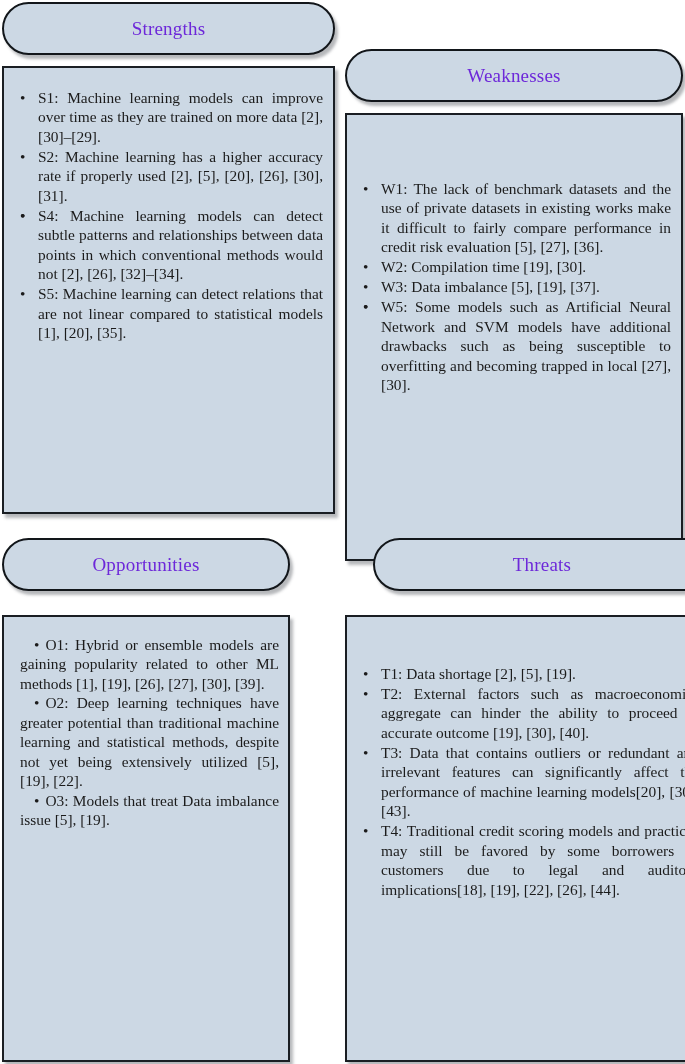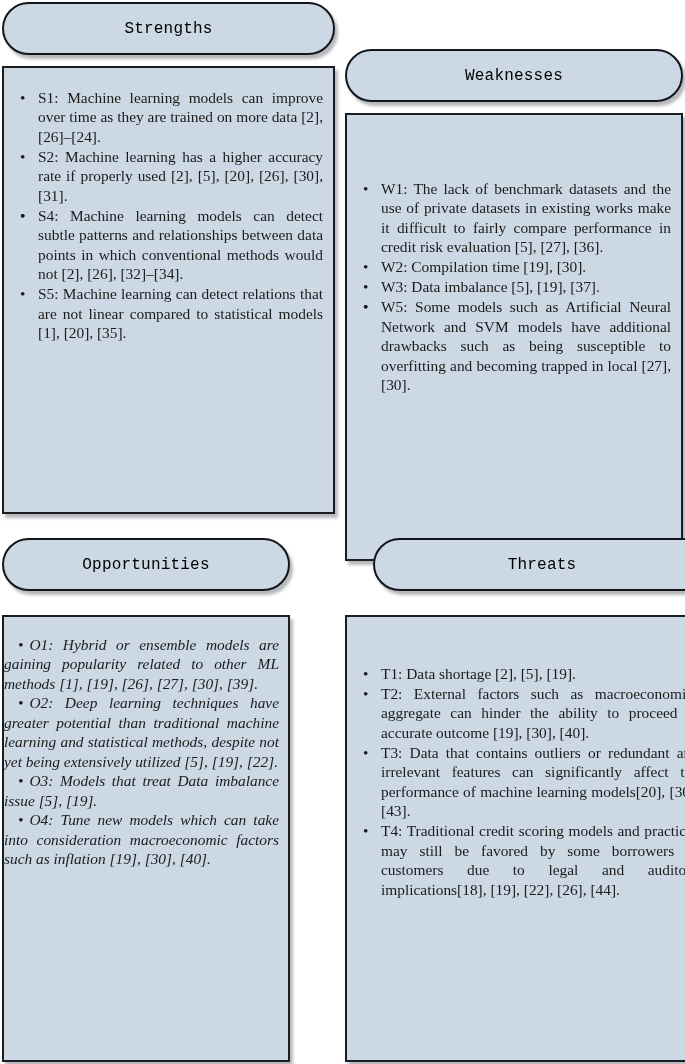--- a/index.html
+++ b/index.html
@@ -35,25 +35,24 @@
     box-sizing: border-box;
     background: #ccd8e4;
     border: 2px solid #12161a;
     border-radius: 28px;
     display: flex;
     align-items: center;
     justify-content: center;
     box-shadow: 3px 4px 3px rgba(80,85,92,0.42);
   }
   .panel-header-label {
-    font-size: 16px;
+    font-size: 19px;
     letter-spacing: 0.2px;
     line-height: 1;
-    color: #000000;
-    font-family: Liberation Mono, monospace;
+    color: #6d28d9;
   }
 
   
   .panel-body {
     position: absolute;
     left: 0;
     right: 0;
     bottom: 0;
     top: 64px;
     box-sizing: border-box;
@@ -84,21 +83,21 @@
   }
   .list-hanging .item .bullet {
     position: absolute;
     left: 4px;
     top: 0;
     font-size: 15.4px;
     line-height: 1.265;
   }
 
   
-  .list-flush { padding: 0 9px 0 0; font-style: italic; }
+  .list-flush { padding: 0 9px 0 16px; }
   .list-flush .item {
     font-size: 15.4px;
     line-height: 1.265;
     text-align: justify;
     text-justify: inter-word;
     text-indent: 14px;
     margin: 0;
   }
   .list-flush .item .bullet {
     font-size: 15.4px;
@@ -119,21 +118,21 @@
 <div class="swot">
 
   <div class="quad quad-strengths">
     <div class="panel-header">
       <span class="panel-header-label">Strengths</span>
     </div>
     <div class="panel-body">
       <div class="body-inner inner-strengths">
         <ul class="panel-list list-hanging">
           <li class="item">
-            <span class="bullet">•</span><span>S1: Machine learning models can improve over time as they are trained on more data [2], [26]–[24].</span>
+            <span class="bullet">•</span><span>S1: Machine learning models can improve over time as they are trained on more data [2], [30]–[29].</span>
           </li>
           <li class="item">
             <span class="bullet">•</span><span>S2: Machine learning has a higher accuracy rate if properly used [2], [5], [20], [26], [30], [31].</span>
           </li>
           <li class="item">
             <span class="bullet">•</span>
           </li>
           <li class="item">
             <span class="bullet">•</span><span>S4: Machine learning models can detect subtle patterns and relationships between data points in which conventional methods would not [2], [26], [32]–[34].</span>
           </li>
@@ -181,23 +180,20 @@
         <ul class="panel-list list-flush">
           <li class="item">
             <span class="bullet">•</span><span>O1: Hybrid or ensemble models are gaining popularity related to other ML methods [1], [19], [26], [27], [30], [39].</span>
           </li>
           <li class="item">
             <span class="bullet">•</span><span>O2: Deep learning techniques have greater potential than traditional machine learning and statistical methods, despite not yet being extensively utilized [5], [19], [22].</span>
           </li>
           <li class="item">
             <span class="bullet">•</span><span>O3: Models that treat Data imbalance issue [5], [19].</span>
           </li>
-          <li class="item">
-            <span class="bullet">•</span><span>O4: Tune new models which can take into consideration macroeconomic factors such as inflation [19], [30], [40].</span>
-          </li>
         </ul>
       </div>
     </div>
   </div>
 
   <div class="quad quad-threats">
     <div class="panel-header">
       <span class="panel-header-label">Threats</span>
     </div>
     <div class="panel-body">

